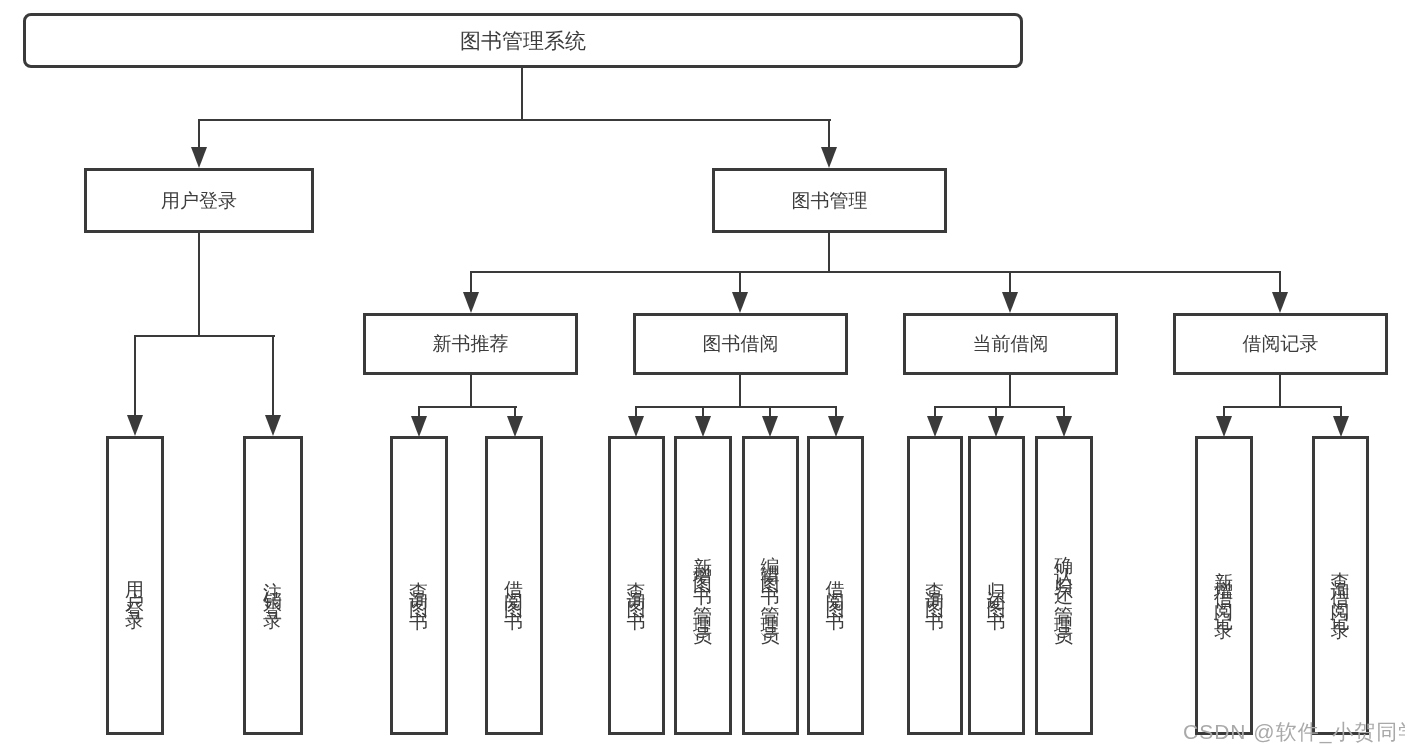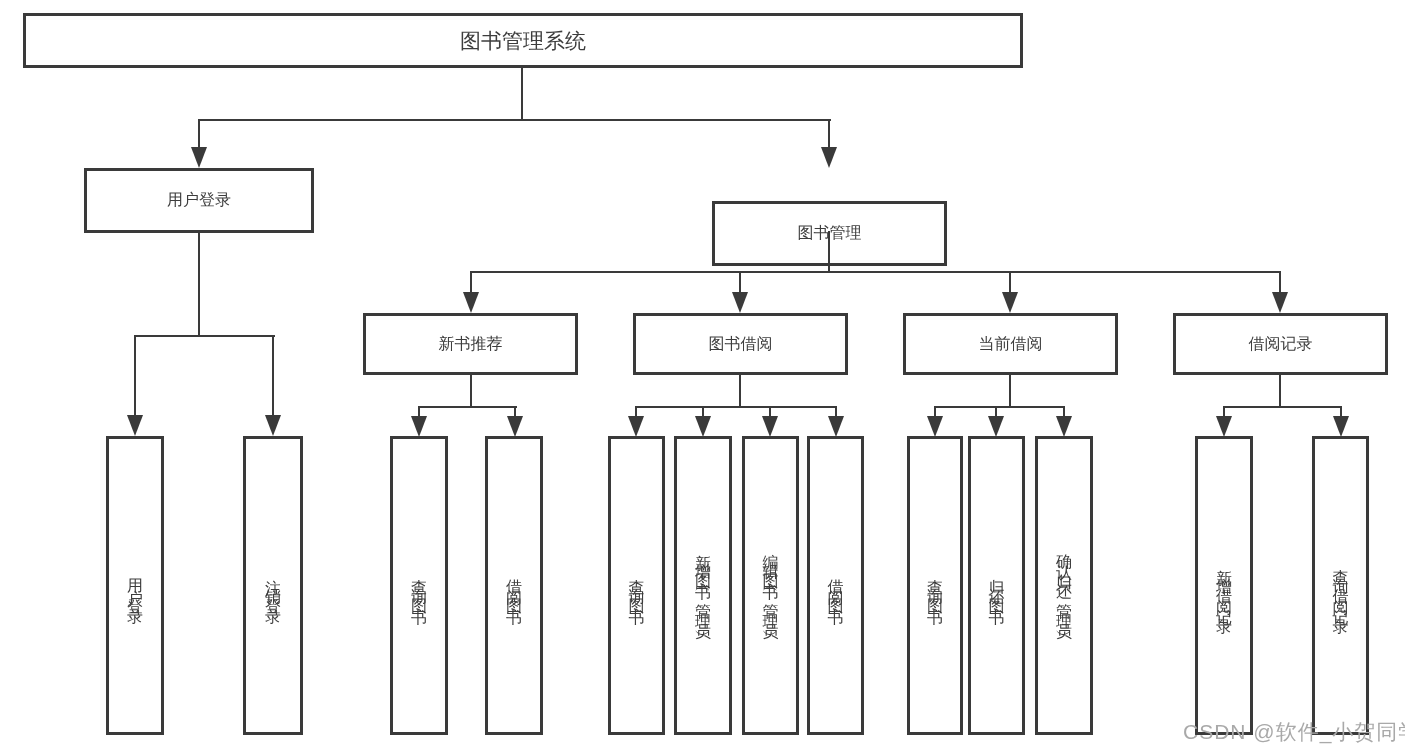--- a/index.html
+++ b/index.html
@@ -4,21 +4,21 @@
 <style>
   html,body{margin:0;padding:0;background:#ffffff;}
   .canvas{
     position:relative;width:1405px;height:747px;background:#ffffff;
     font-family:"Liberation Sans","DejaVu Sans",sans-serif;overflow:hidden;
   }
   .box{
     position:absolute;box-sizing:border-box;
     border:3px solid #3a3a3a;background:#ffffff;
     display:flex;align-items:center;justify-content:center;
-    color:#3d3d3d;font-size:16px;white-space:nowrap;
+    color:#3d3d3d;font-size:19px;white-space:nowrap;
   }
   .rootbox{font-size:21px;}
   .vbox{
     writing-mode:vertical-rl;text-orientation:mixed;
     letter-spacing:10px;line-height:1;white-space:normal;
   }
   .hline{position:absolute;height:2px;background:#3a3a3a;}
   .vline{position:absolute;width:2px;background:#3a3a3a;}
   .arrow{
     position:absolute;width:0;height:0;
@@ -28,35 +28,35 @@
   .watermark{
     position:absolute;left:1183px;top:718px;
     color:#a9a9a9;font-size:21px;letter-spacing:1px;white-space:nowrap;
   }
 </style>
 </head>
 <body>
 
 <div class="canvas">
 
-  <div class="box rootbox" style="left:23px;top:13px;width:1000px;height:55px;">
+  <div class="box rootbox" style="left:23px;top:13px;width:1000px;height:55px;border-radius:8px;">
     <span>图书管理系统</span>
   </div>
 
   <div class="vline" style="left:521px;top:66px;height:54px;"></div>
   <div class="hline" style="left:198px;top:119px;width:633px;"></div>
   <div class="vline" style="left:198px;top:119px;height:30px;"></div>
   <div class="arrow" style="left:191px;top:147px;"></div>
   <div class="vline" style="left:828px;top:119px;height:30px;"></div>
   <div class="arrow" style="left:821px;top:147px;"></div>
 
   <div class="box" style="left:84px;top:168px;width:230px;height:65px;">
     <span>用户登录</span>
   </div>
-  <div class="box" style="left:712px;top:168px;width:235px;height:65px;margin-top:33px;">
+  <div class="box" style="left:712px;top:168px;width:235px;height:65px;">
     <span>图书管理</span>
   </div>
 
   <div class="vline" style="left:198px;top:231px;height:105px;"></div>
   <div class="hline" style="left:134px;top:335px;width:141px;"></div>
   <div class="vline" style="left:134px;top:335px;height:82px;"></div>
   <div class="arrow" style="left:127px;top:415px;"></div>
   <div class="vline" style="left:272px;top:335px;height:82px;"></div>
   <div class="arrow" style="left:265px;top:415px;"></div>
 

